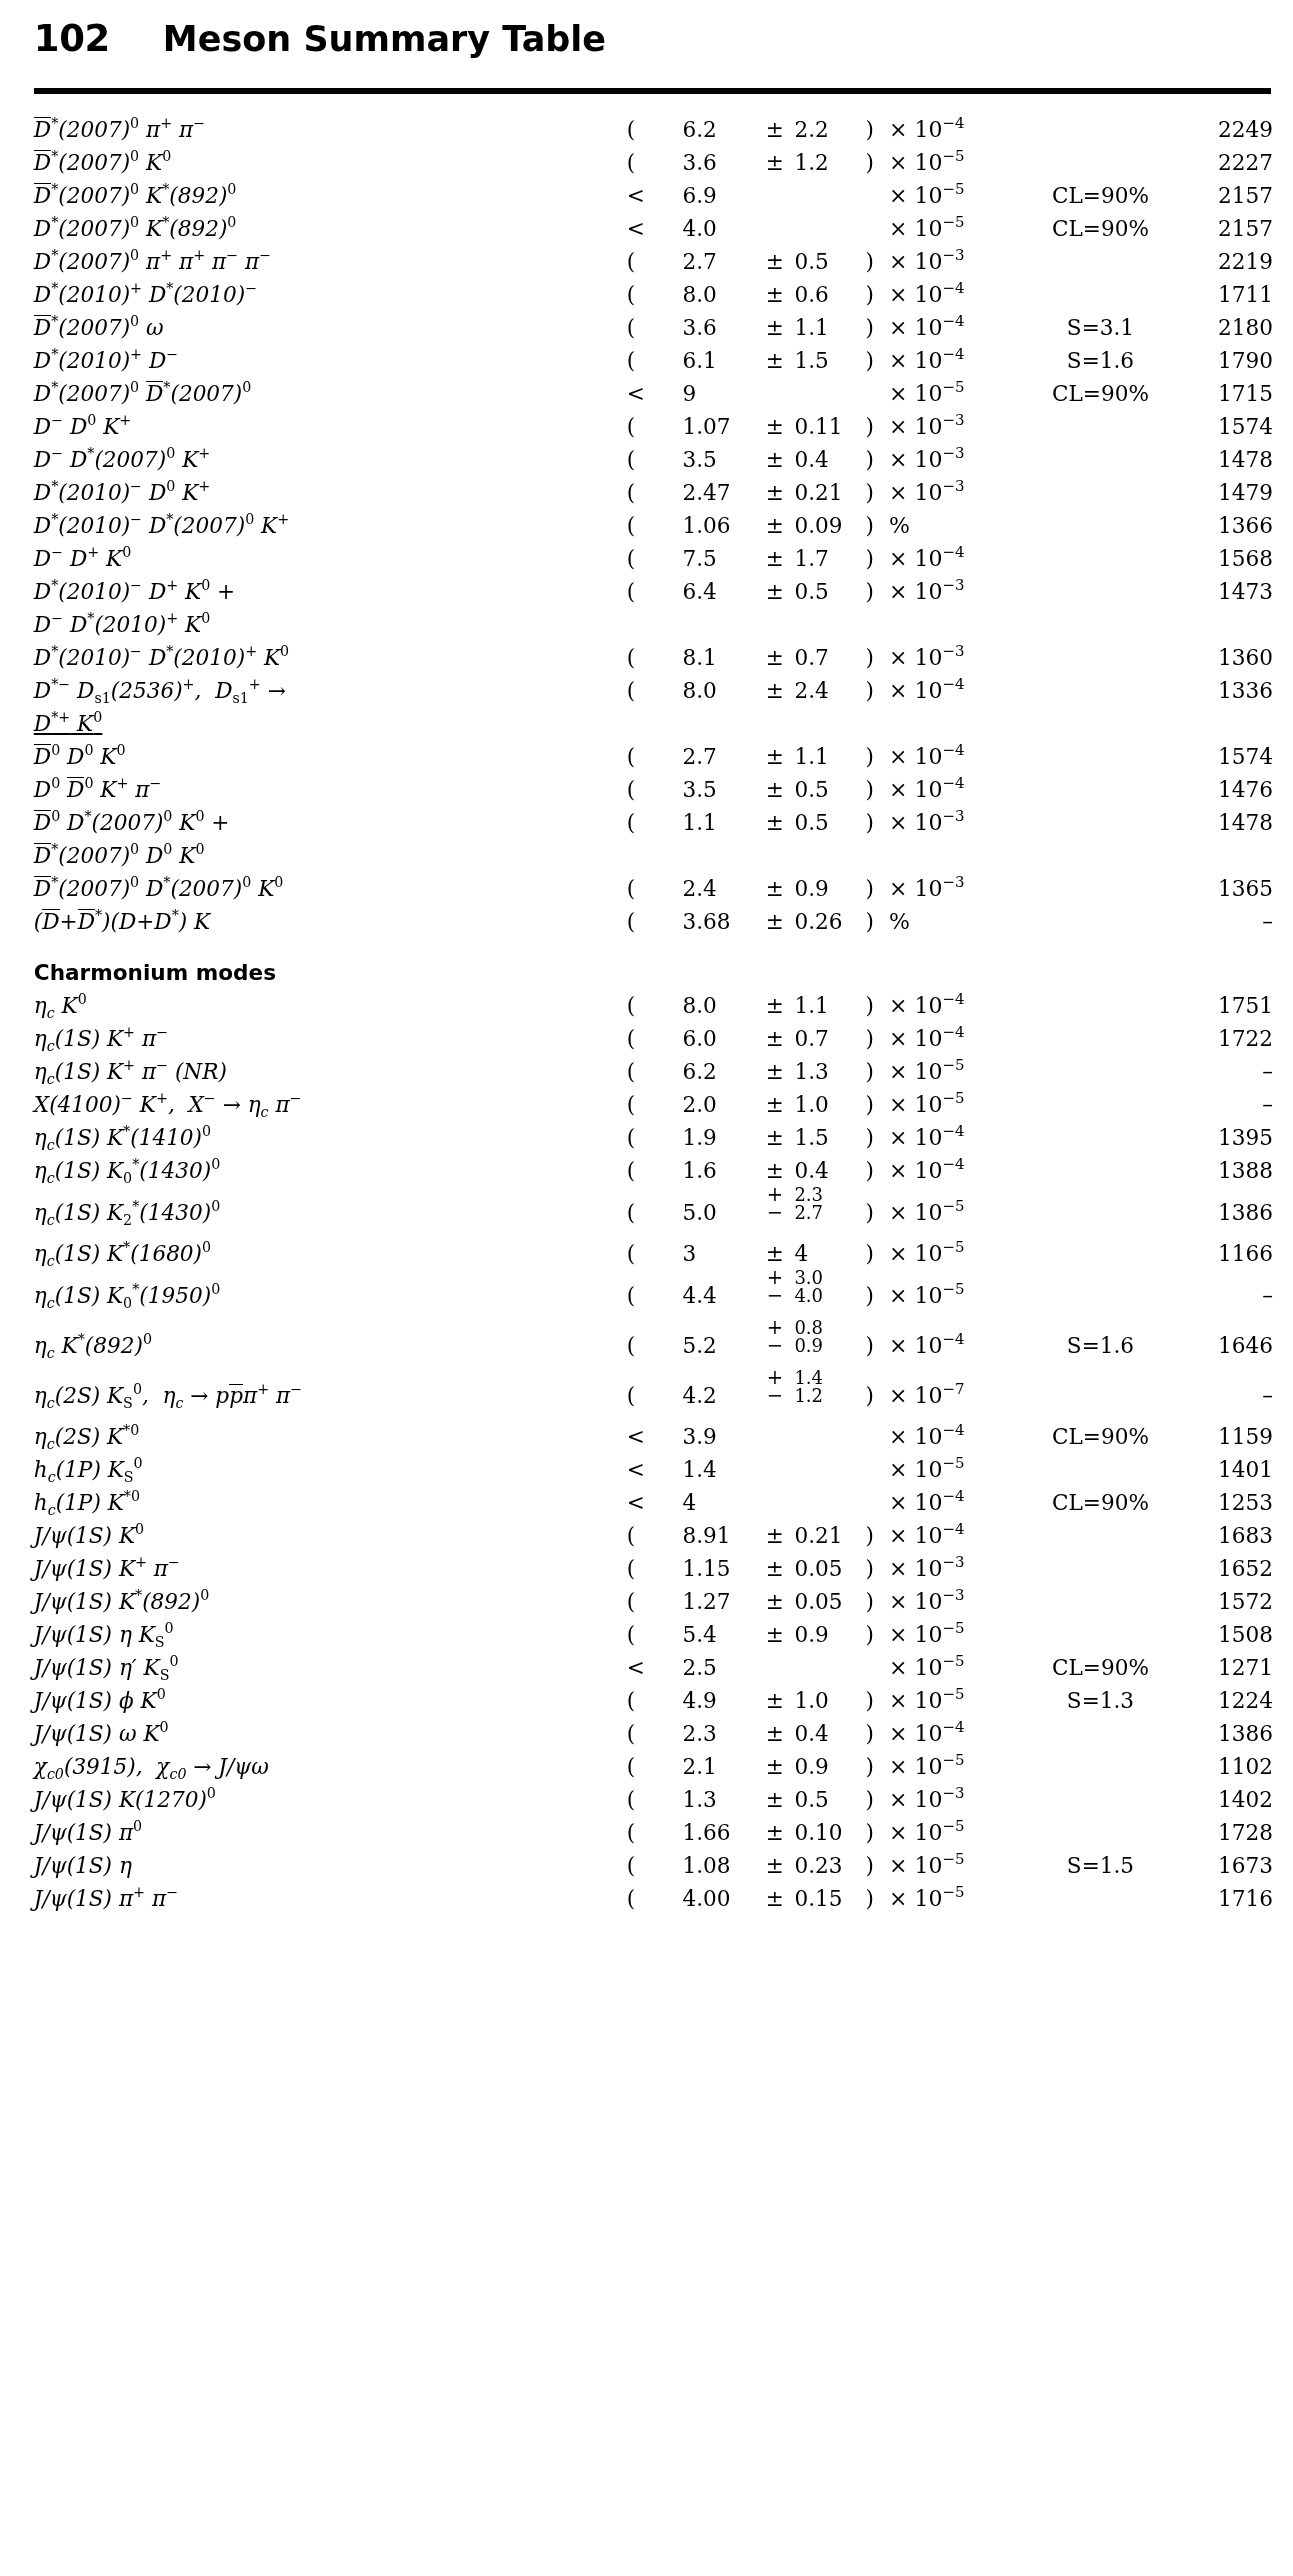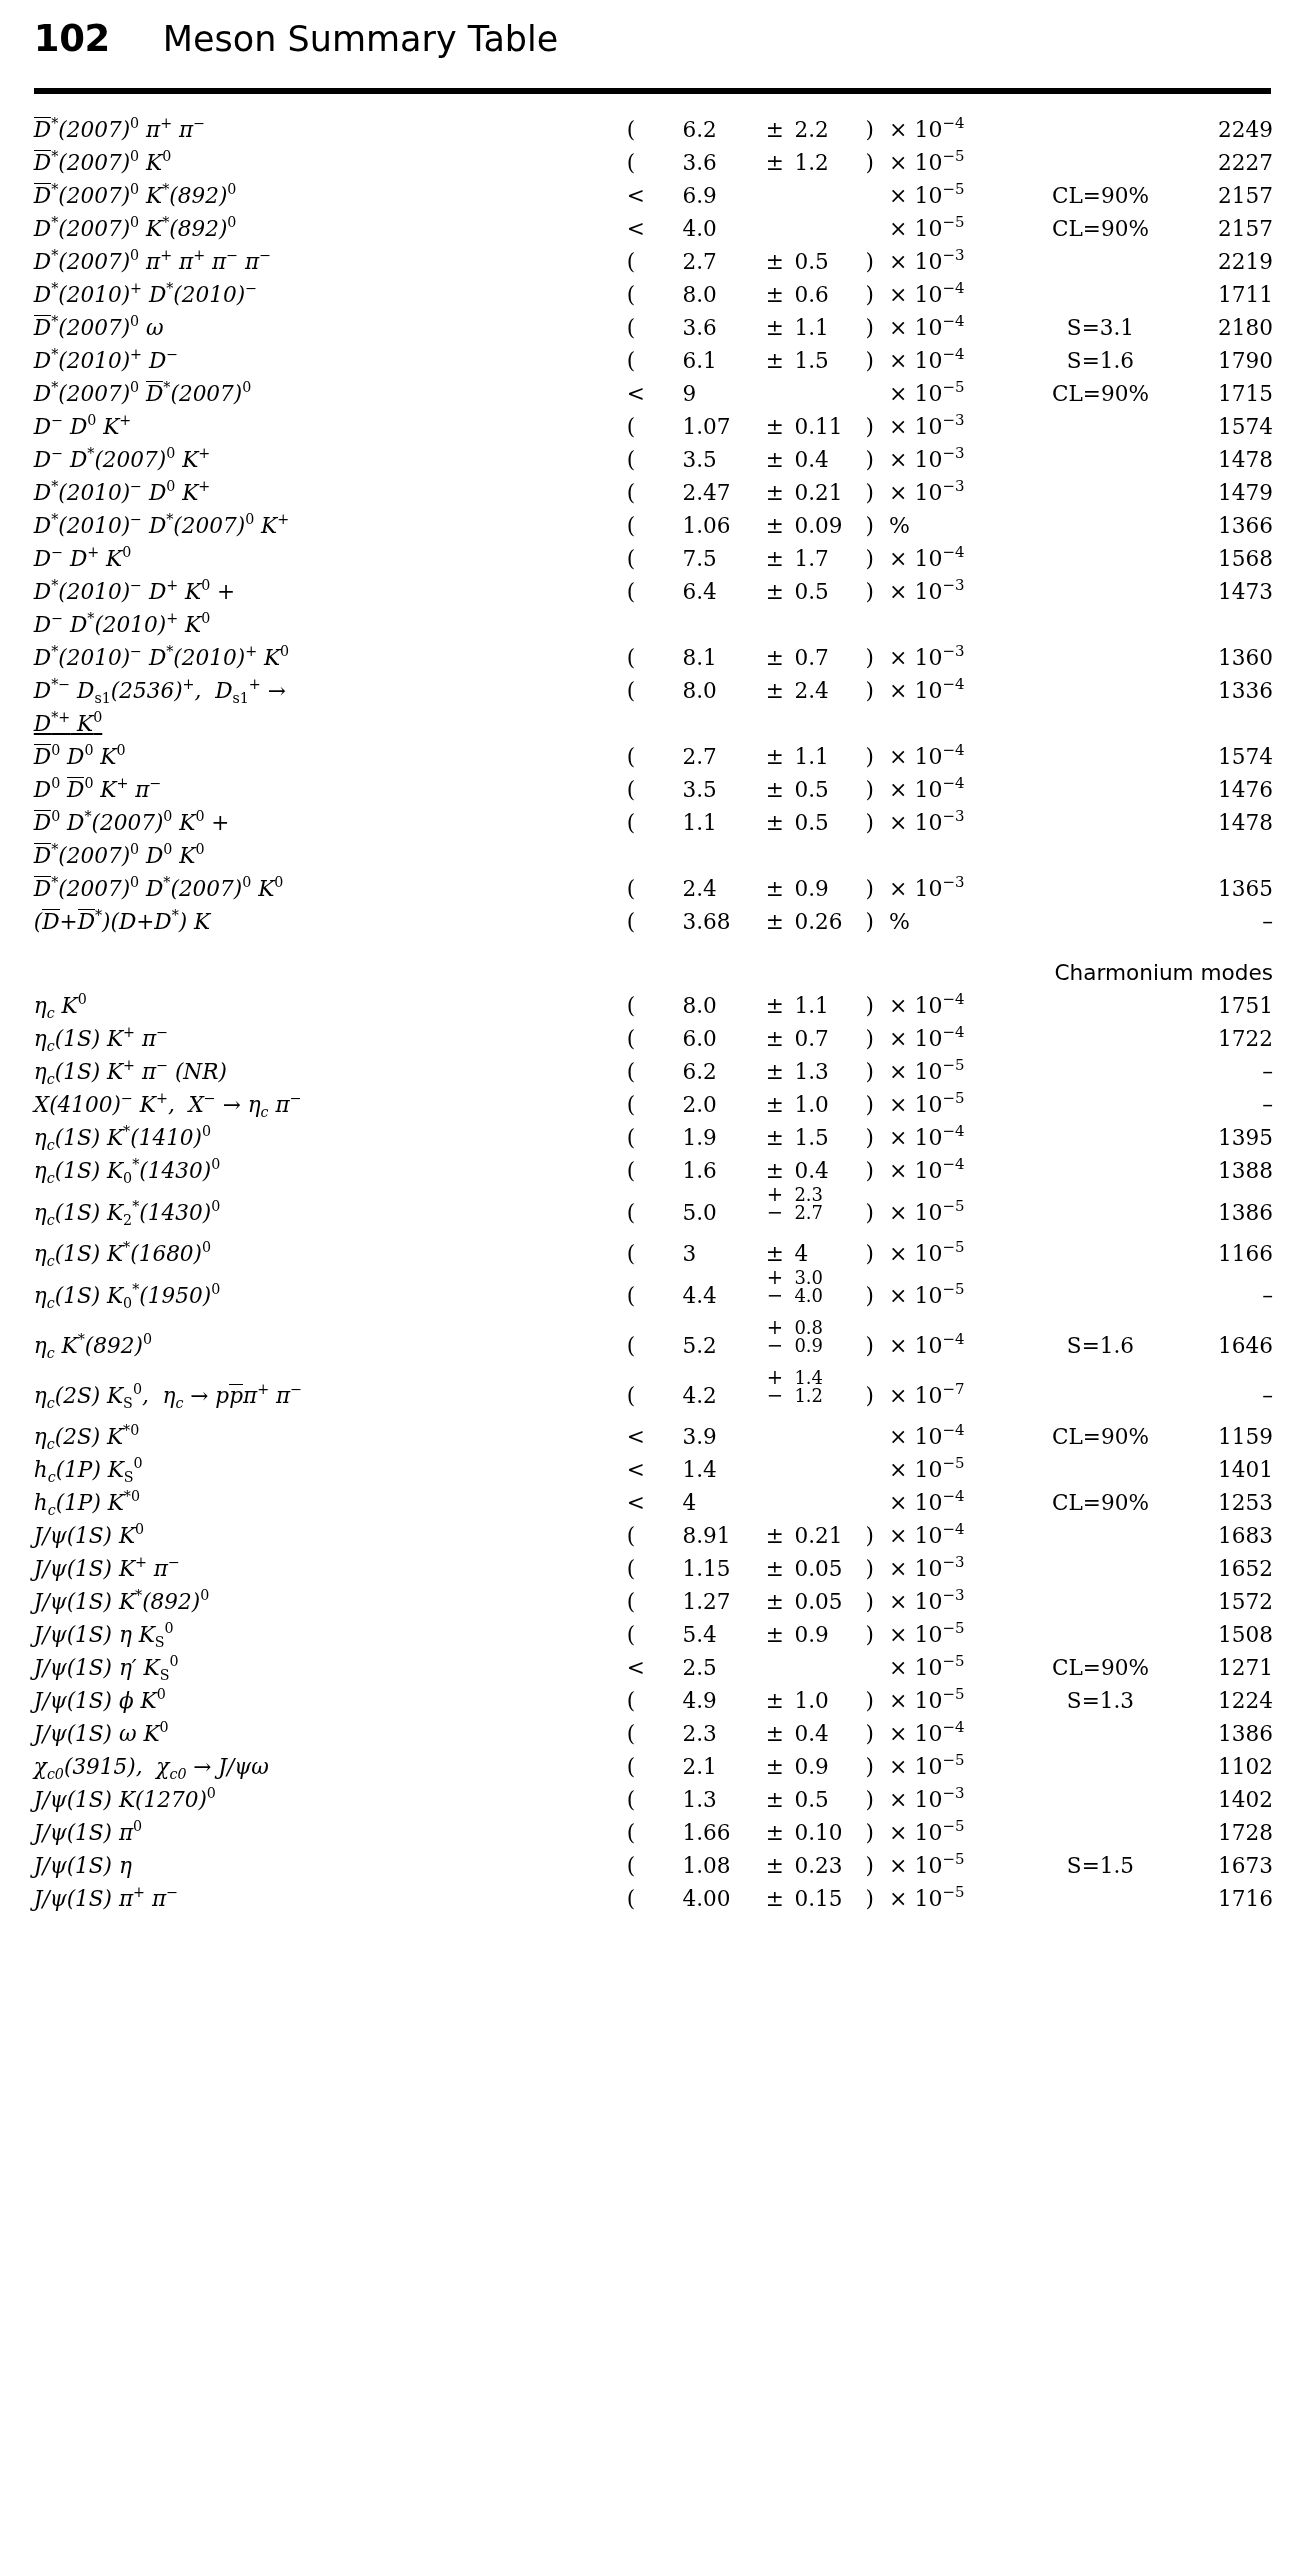--- a/index.html
+++ b/index.html
@@ -27,21 +27,21 @@
   }
   .pagenum{
     font-family:"DejaVu Sans","Liberation Sans",sans-serif;
     font-weight:bold;
     font-size:37px;
     letter-spacing:-0.4px;
     line-height:1;
   }
   .pagetitle{
     font-family:"DejaVu Sans","Liberation Sans",sans-serif;
-    font-weight:400;
+    font-weight:700;
     font-size:35px;
     line-height:1;
   }
   .rule{
     height:6px;
     background:#000;
     margin:12px 0 18.6px 6.8px;
     width:1237px;
   }
 
@@ -141,23 +141,23 @@
     line-height:18px;
     position:relative;
     top:-1.7px;
   }
   .pmstack span{display:block;text-align:center;}
 
   tr.tall td{line-height:49px;}
 
   
   .section-head{
-    text-align:right;
+    text-align:left;
     font-family:"DejaVu Sans","Liberation Sans",sans-serif;
-    font-weight:normal;
+    font-weight:bold;
     font-size:22px;
     padding-top:22px;
     padding-bottom:5.1px;
   }
   .spacer-row td{height:18.6px;line-height:18.6px;}
 </style>
 </head>
 <body>
 
 <div class="page">

